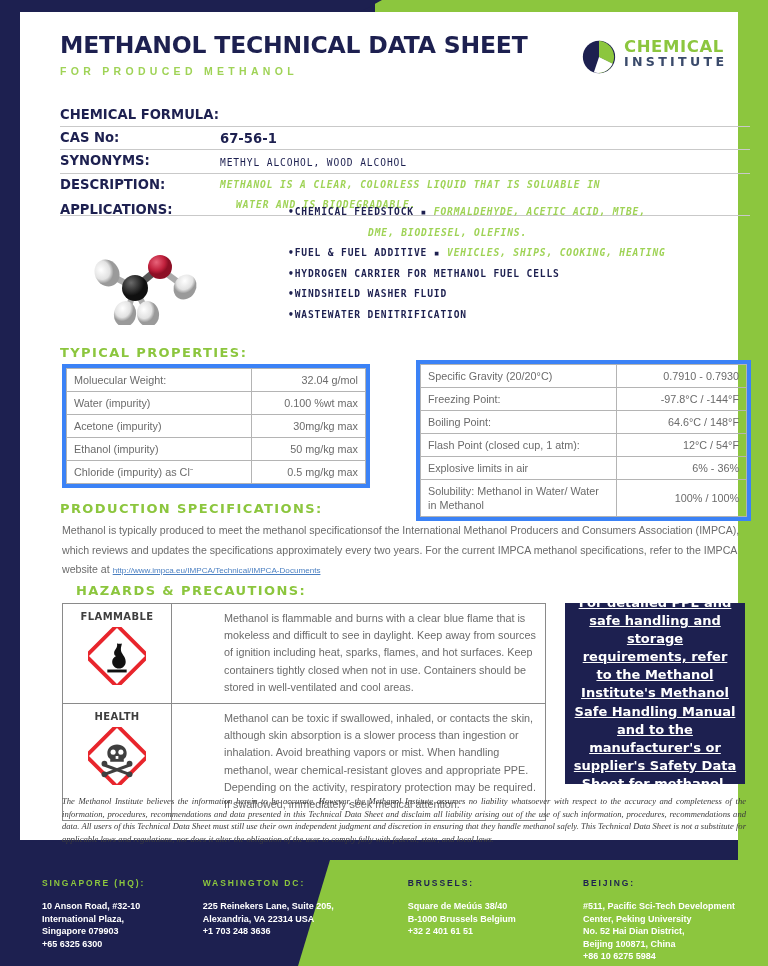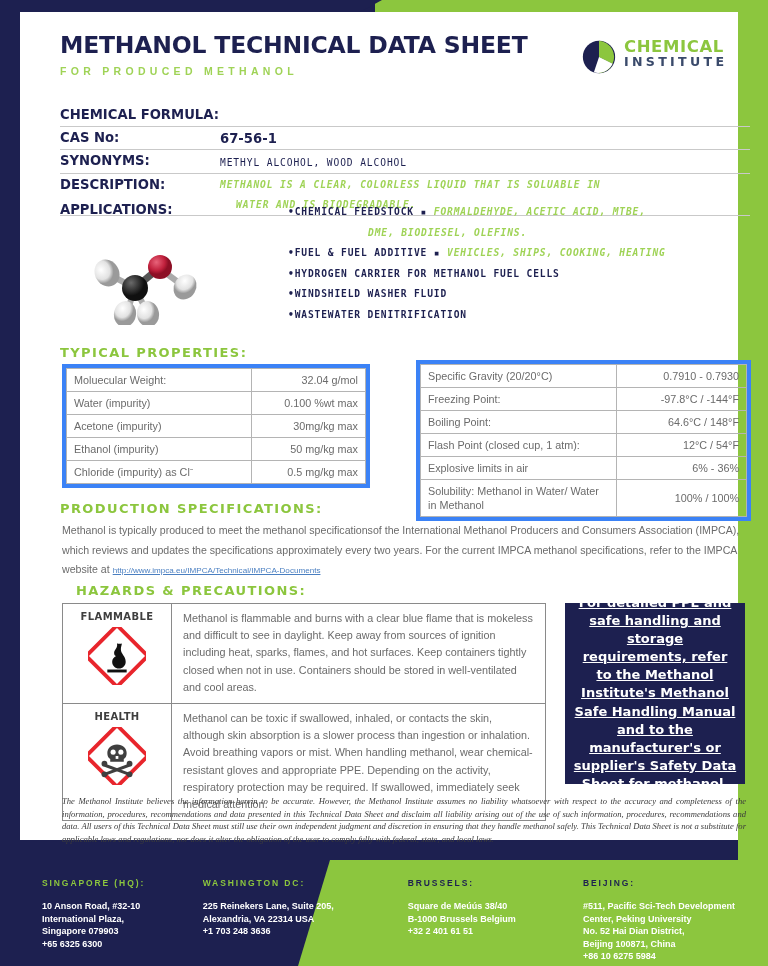--- a/index.html
+++ b/index.html
@@ -93,21 +93,21 @@
   .ptable.right td.k{width:60%;}
 
   
   .prod-h{position:absolute;left:40px;top:489px;}
   .prod-p{position:absolute;left:42px;top:509px;width:682px;font-size:10.6px;color:#6b6b6b;line-height:19.5px;}
   .prod-p a{color:#4a7fc1;text-decoration:underline;font-size:8.1px;}
 
   
   .haz-h{position:absolute;left:40px;top:571px;margin-left:16px;}
   .haz-tbl{position:absolute;left:42px;top:591px;width:482px;border:1px solid #8a8a8a;}
-  .haz-row{display:flex;border-bottom:1px solid #8a8a8a;}
+  .haz-row{display:flex;border-bottom:1px solid #8a8a8a;gap:41px;}
   .haz-row:last-child{border-bottom:none;}
   .haz-cell-l{width:100px;flex:none;border-right:1px solid #8a8a8a;padding:7px 4px 8px;text-align:center;}
   .haz-cap{font-size:10px;font-weight:bold;color:#3f3f3f;letter-spacing:0.4px;
      font-family:"DejaVu Sans", sans-serif;}
   .haz-pic{margin:5px auto 0;width:58px;height:58px;}
   .haz-cell-r{flex:1;padding:6px 9px 7px 11px;font-size:10.8px;color:#6b6b6b;line-height:17.2px;}
 
   
   .ppe{position:absolute;left:545px;top:591px;width:180px;height:181px;background:#1d2050;
      display:flex;align-items:center;justify-content:center;padding:4px 8px;box-sizing:border-box;}

